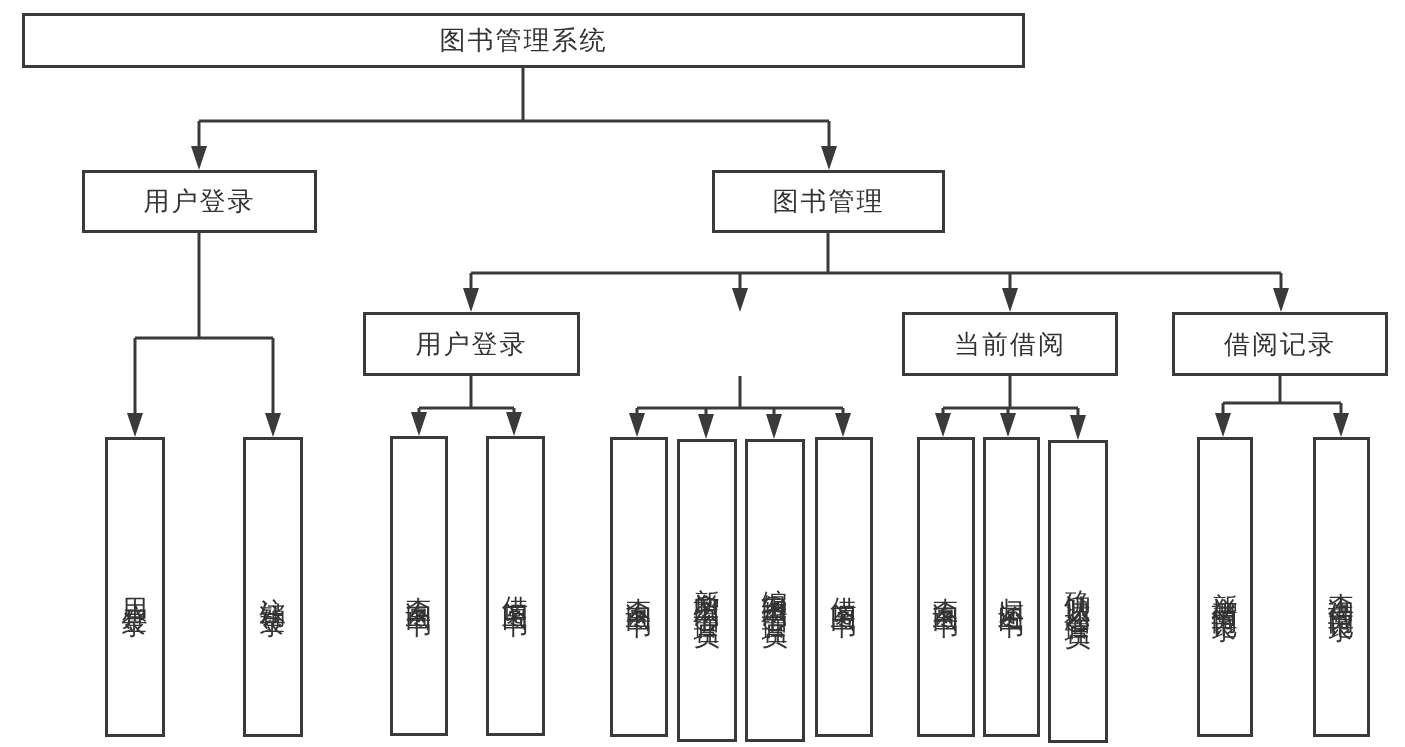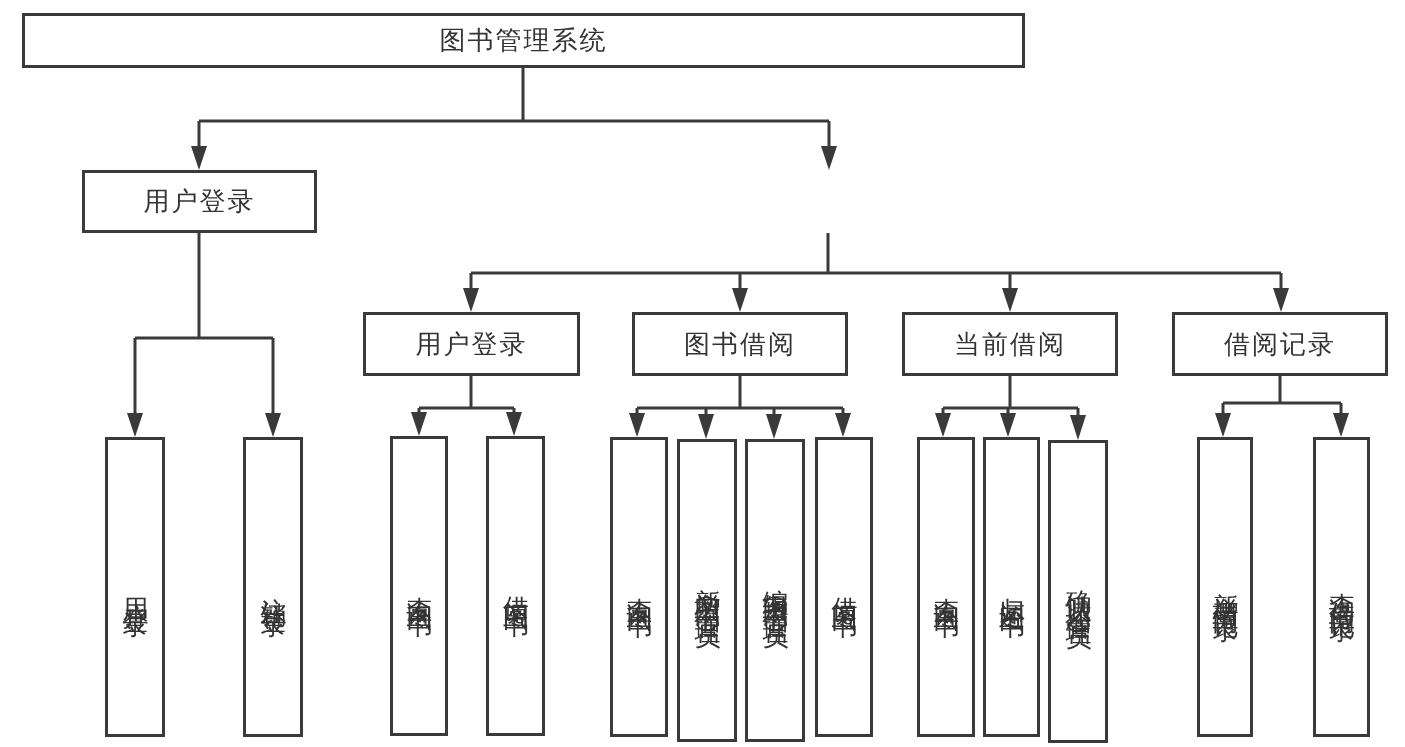--- a/index.html
+++ b/index.html
@@ -1,20 +1,20 @@
 <!DOCTYPE html>
 <html><head>
 <meta charset="utf-8">
 <style>
   html,body{margin:0;padding:0;background:#ffffff;}
   #canvas{
     position:relative;
     width:1405px;height:747px;
     background:#ffffff;
-    font-family:Liberation Serif, serif;
+    font-family:Liberation Sans, sans-serif;
     color:#333333;
     overflow:hidden;
   }
   #connectors{position:absolute;left:0;top:0;z-index:1;}
   .node,.leaf{
     position:absolute;
     box-sizing:border-box;
     border:3px solid #3a3a3a;
     background:#ffffff;
     display:flex;align-items:center;justify-content:center;
@@ -83,26 +83,26 @@
     </g>
   </svg>
 
   <div class="node" style="left:22px;top:13px;width:1003px;height:55px">
     <span>图书管理系统</span>
   </div>
 
   <div class="node" style="left:82px;top:170px;width:235px;height:63px">
     <span>用户登录</span>
   </div>
+  <div class="node" style="left:712px;top:170px;width:233px;height:63px">
+    <span>图书管理</span>
+  </div>
 
   <div class="node" style="left:363px;top:312px;width:217px;height:64px">
     <span>用户登录</span>
-  </div>
-  <div class="node" style="left:632px;top:312px;width:216px;height:64px">
-    <span>图书借阅</span>
   </div>
   <div class="node" style="left:1172px;top:312px;width:216px;height:64px">
     <span>借阅记录</span>
   </div>
   <div class="node" style="left:902px;top:312px;width:216px;height:64px">
     <span>当前借阅</span>
   </div>
 
   <div class="leaf" style="left:105px;top:437px;width:60px;height:300px">
     <span class="vtext">用户登录</span>

